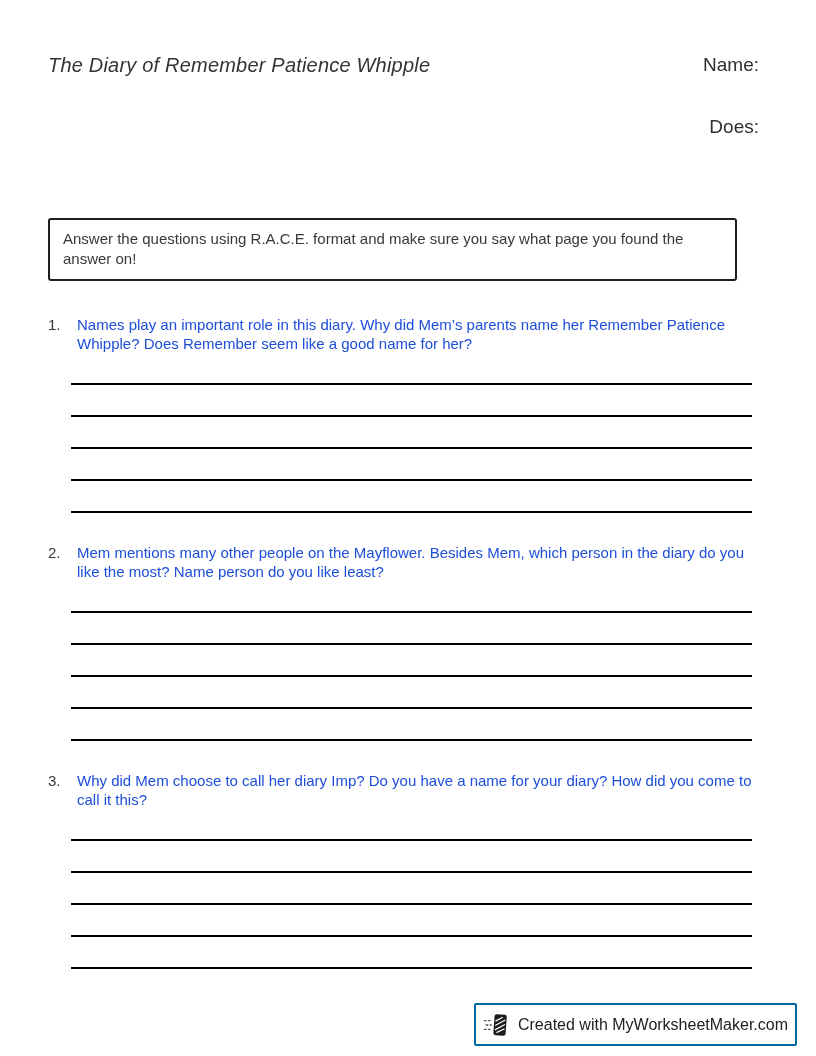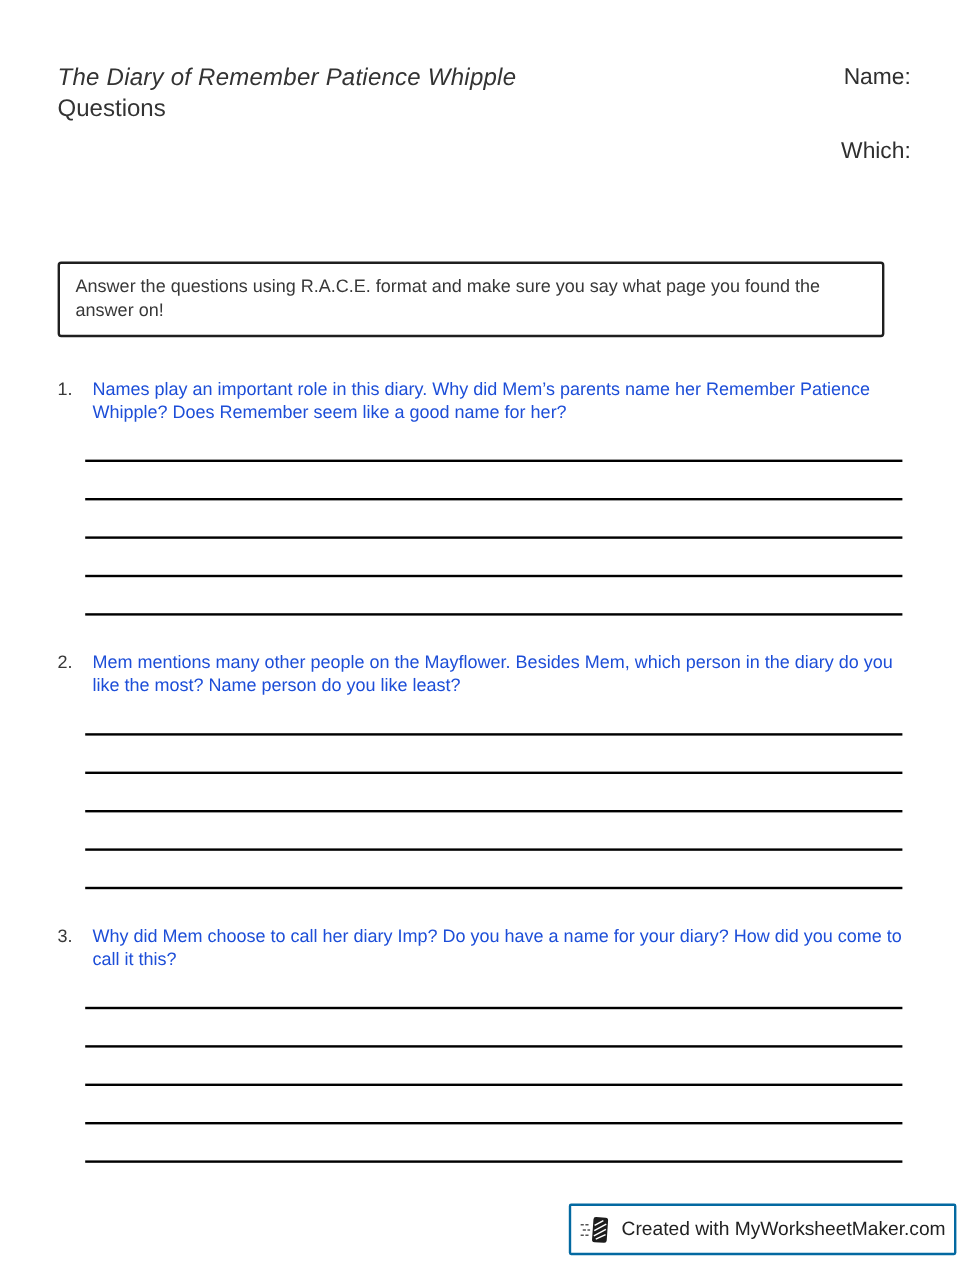--- a/index.html
+++ b/index.html
@@ -100,29 +100,28 @@
   .credit-text { font-size:16px; color:#222222; white-space:nowrap; }
 </style>
 </head>
 <body>
 
 <div class="page">
 
   <div class="header">
     <div class="title-block">
       <div class="doc-title">The Diary of Remember Patience Whipple</div>
-      <div class="doc-subtitle">Questions</div>
     </div>
     <div class="fields">
       <div class="field-row">
         <span class="field-label">Name:</span>
         <span class="field-line"></span>
       </div>
       <div class="field-row">
-        <span class="field-label">Which:</span>
+        <span class="field-label">Does:</span>
         <span class="field-line"></span>
       </div>
     </div>
   </div>
 
   <div class="instruction-box">
     <div class="instruction-text">Answer the questions using R.A.C.E. format and make sure you say what page you found the answer on!</div>
   </div>
 
   <div class="questions">

